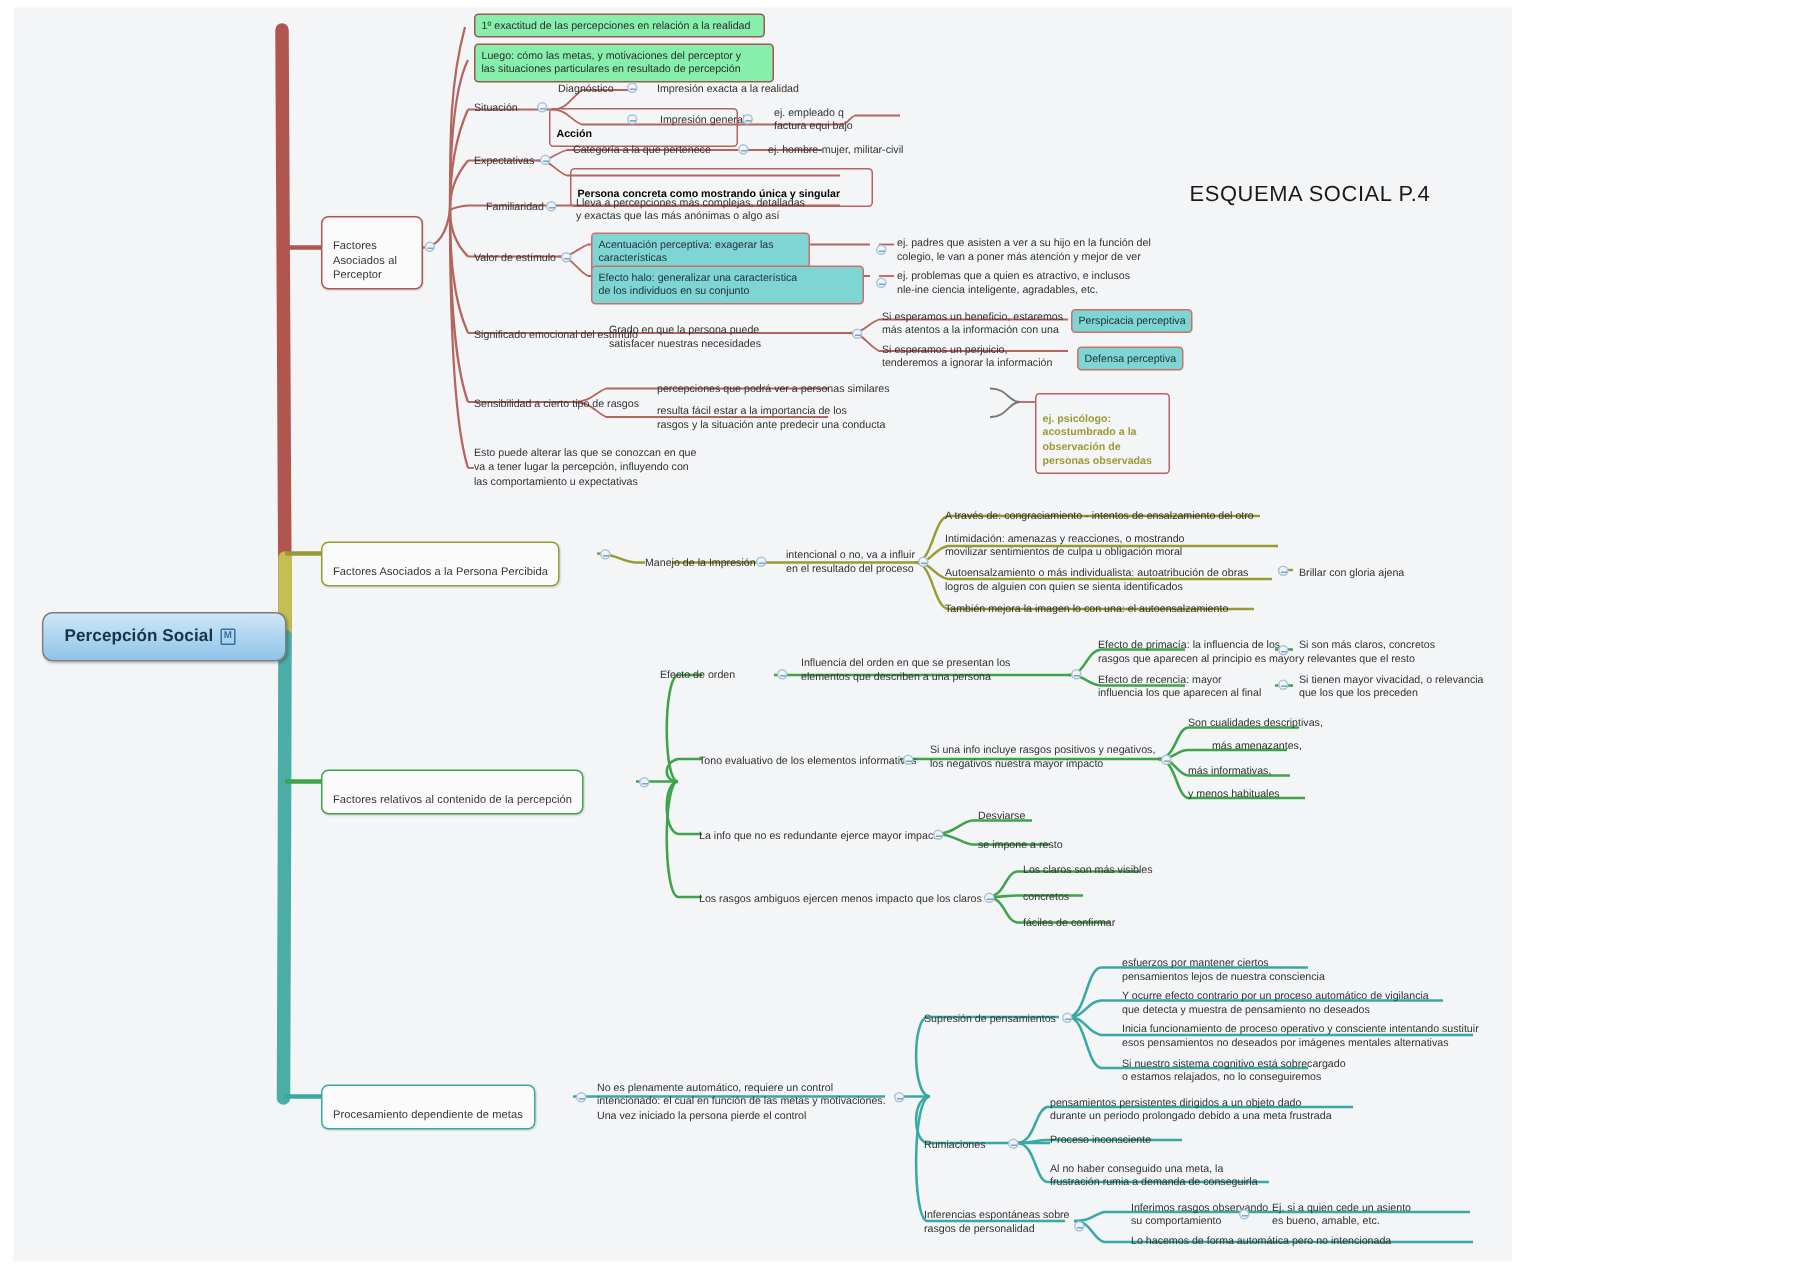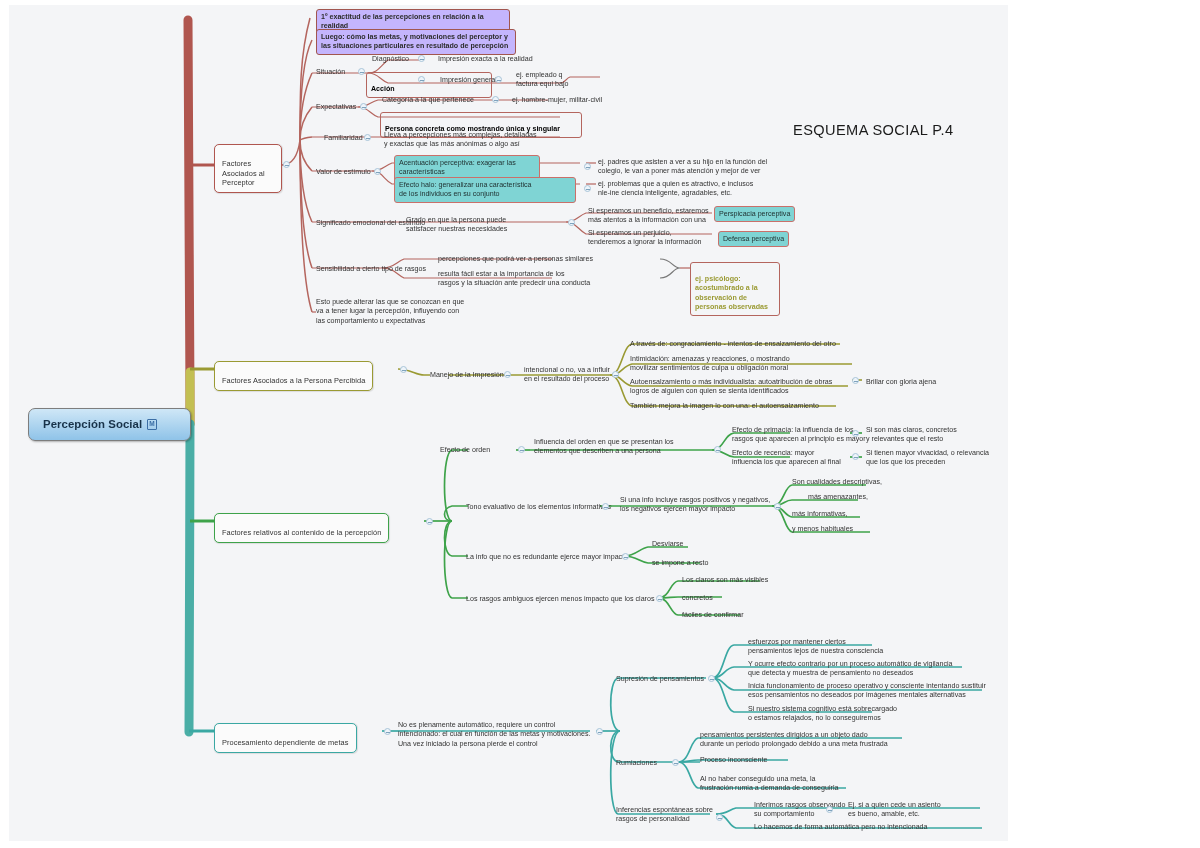--- a/index.html
+++ b/index.html
@@ -64,21 +64,21 @@
   .chip.teal  { border-color:#3aa8a3; }
 
   
   .t { position:absolute; font-size:7.1px; line-height:1.33; color:#323232; white-space:pre-line; }
 
   
   .box {
     position:absolute; font-size:7.1px; line-height:1.33;
     padding:2.5px 4px; border-radius:3px; white-space:pre-line;
   }
-  .box.greenfill { background:#c4b5fd; border:1.3px solid #a1564f; color:#2c2c2c;font-weight:bold; }
+  .box.greenfill { background:#86efac; border:1.3px solid #a1564f; color:#2c2c2c; }
   .box.cyanfill  { background:#7fd4d4; border:1.1px solid #c9706a; color:#1f2f2f; }
   .box.cyanpill  { background:#7fd4d4; border:1.1px solid #c9706a; color:#1f2f2f; border-radius:3px; }
   .box.redline   { border:1.1px solid #b4655e; background:transparent;font-weight:bold; }
 
   .bullet {
     position:absolute; width:7px; height:7px; border-radius:50%;
     background:#eef4fa; border:1px solid #a8c4d8;
   }
   .bullet::after{
     content:""; position:absolute; left:1.4px; top:3px; width:3.4px; height:1px; background:#7fa3bd;
@@ -348,21 +348,21 @@
 y relevantes que el resto</div>
   <div class="t" style="left:732px; top:449px;">Efecto de recencia: mayor
 influencia los que aparecen al final</div>
   <div class="bullet" style="left:852px; top:453px;"></div>
   <div class="t" style="left:866px; top:449px;">Si tienen mayor vivacidad, o relevancia
 que los que los preceden</div>
 
   <div class="t" style="left:466px; top:503px;">Tono evaluativo de los elementos informativos</div>
   <div class="bullet" style="left:602px; top:503px;"></div>
   <div class="t" style="left:620px; top:496px;">Si una info incluye rasgos positivos y negativos,
-los negativos ejercen mayor impacto</div>
+los negativos nuestra mayor impacto</div>
   <div class="bullet" style="left:774px; top:503px;"></div>
   <div class="t" style="left:792px; top:478px;">Son cualidades descriptivas,</div>
   <div class="t" style="left:796px; top:493px;padding-left:12px;">más amenazantes,</div>
   <div class="t" style="left:792px; top:510px;">más informativas,</div>
   <div class="t" style="left:792px; top:525px;">y menos habituales</div>
 
   <div class="t" style="left:466px; top:553px;">La info que no es redundante ejerce mayor impacto</div>
   <div class="bullet" style="left:622px; top:553px;"></div>
   <div class="t" style="left:652px; top:540px;">Desviarse</div>
   <div class="t" style="left:652px; top:559px;">se impone a resto</div>

